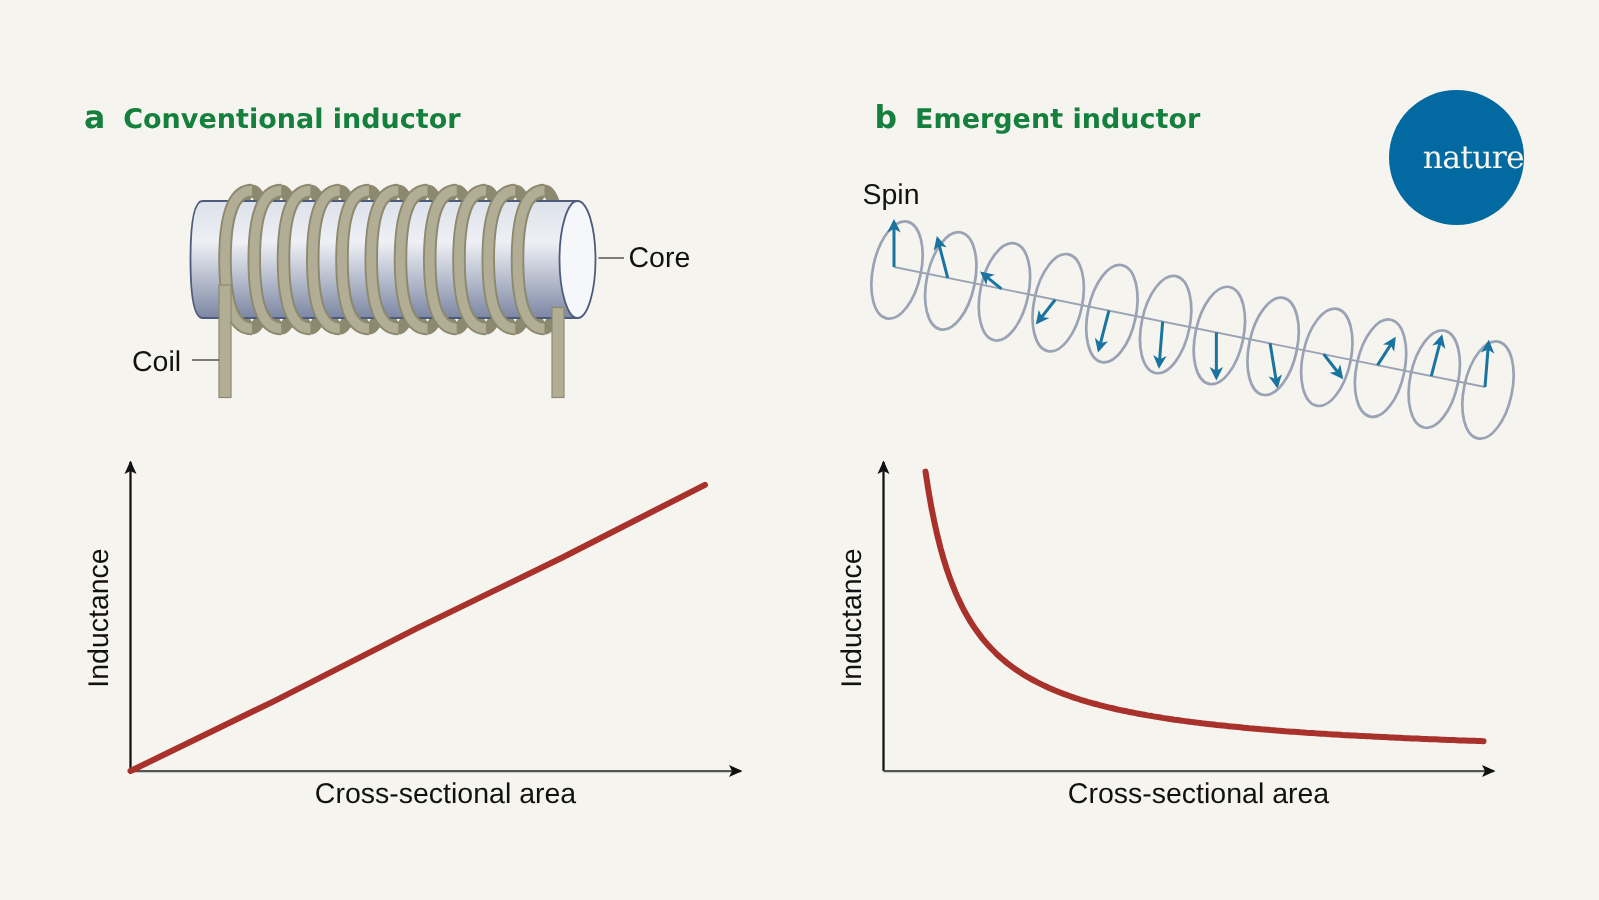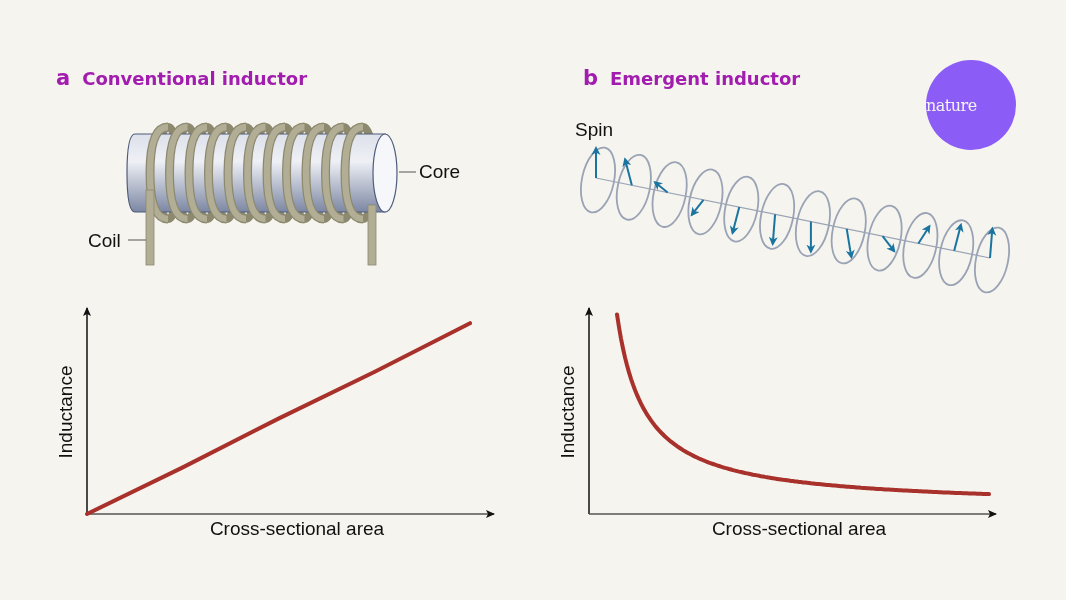--- a/index.html
+++ b/index.html
@@ -1,21 +1,21 @@
 <!DOCTYPE html>
 <html><head>
 <meta charset="utf-8">
 <style>
   html, body { margin: 0; padding: 0; }
   body { width: 1066px; height: 600px; background: #f5f4ee; overflow: hidden; position: relative; font-family: "Liberation Sans", sans-serif; }
-  .panel-title { position: absolute; top: 66px; font-family: "DejaVu Sans", sans-serif; font-weight: bold; font-size: 18px; color: #a21caf; white-space: nowrap; }
+  .panel-title { position: absolute; top: 66px; font-family: "DejaVu Sans", sans-serif; font-weight: bold; font-size: 18px; color: #15803d; white-space: nowrap; }
   .panel-letter { font-size: 21px; margin-right: 12px; }
   #title-a { left: 56px; }
   #title-b { left: 583px; }
-  .logo { position: absolute; left: 926px; top: 60px; width: 90px; height: 90px; border-radius: 50%; background: #8b5cf6; display: flex; align-items: center; justify-content: flex-start; color: #f5f4ee; font-family: "DejaVu Serif", serif; font-size: 16px; letter-spacing: -0.5px; }
+  .logo { position: absolute; left: 926px; top: 60px; width: 90px; height: 90px; border-radius: 50%; background: #0369a1; display: flex; align-items: center; justify-content: flex-end; color: #f5f4ee; font-family: "DejaVu Serif", serif; font-size: 21px; letter-spacing: -0.5px; }
   svg { position: absolute; left: 0; top: 0; }
   .lbl { font-family: "Liberation Sans", sans-serif; font-size: 19px; fill: #111; }
   .axis-lbl { font-family: "Liberation Sans", sans-serif; font-size: 19px; fill: #111; }
 </style>
 </head>
 <body>
 
 <div class="panel-title" id="title-a">
   <span class="panel-letter">a</span><span>Conventional inductor</span>
 </div>

